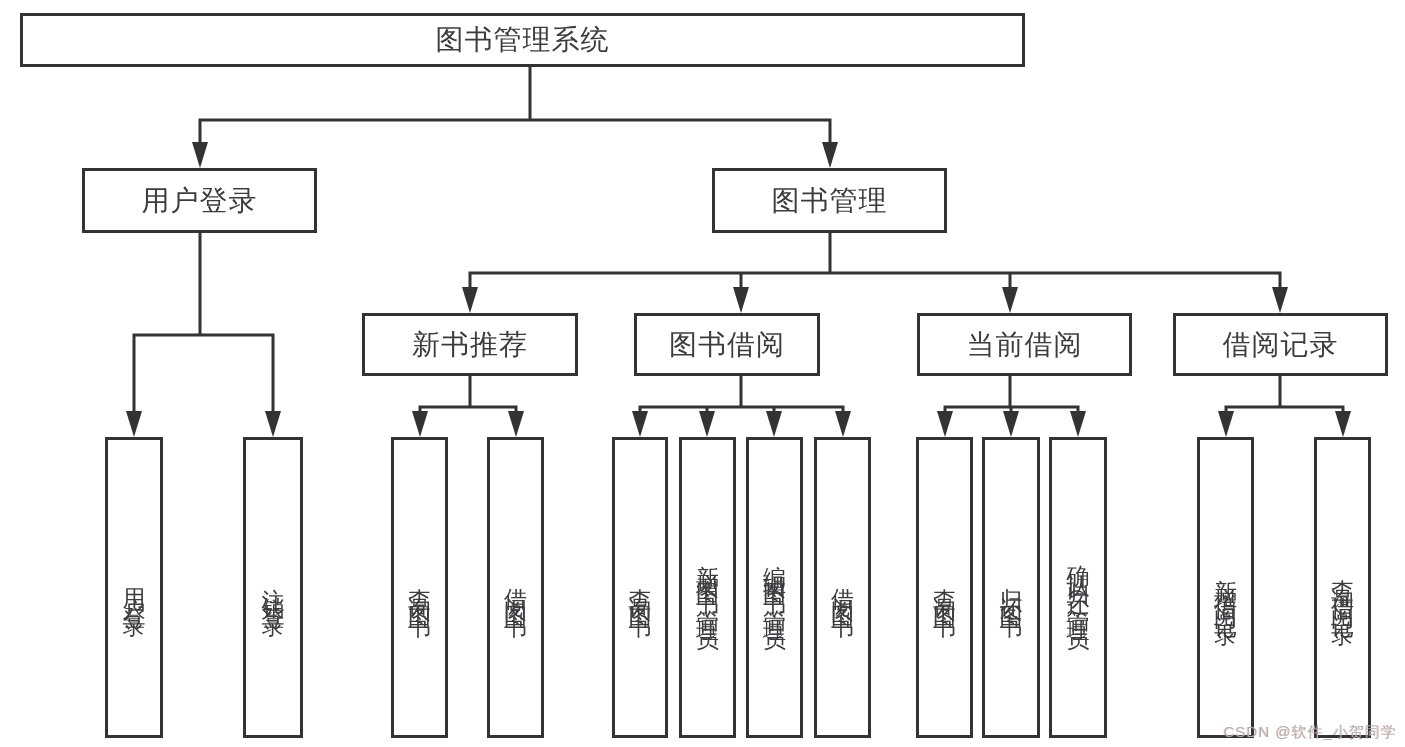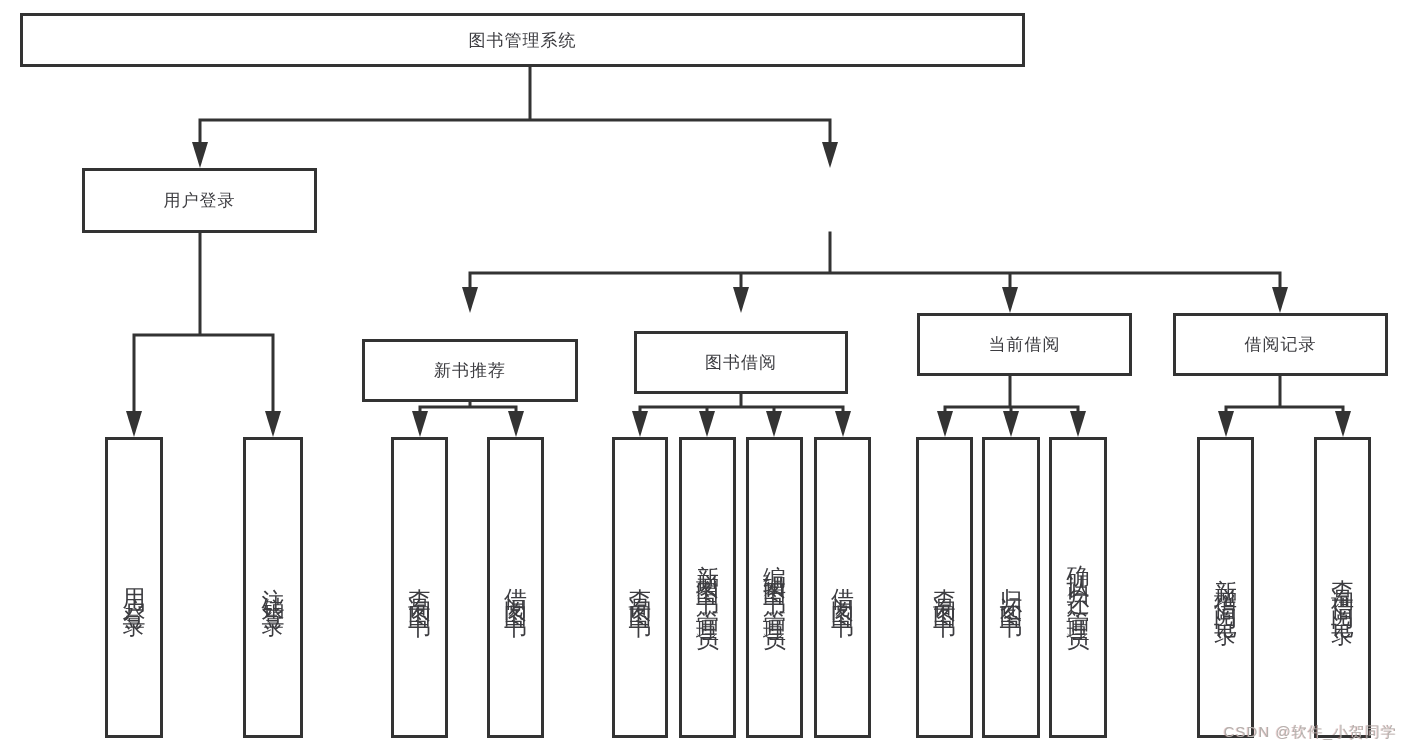--- a/index.html
+++ b/index.html
@@ -27,21 +27,21 @@
   .node {
     position: absolute;
     box-sizing: border-box;
     border: 3px solid var(--line);
     background: var(--background);
     display: flex;
     align-items: center;
     justify-content: center;
     color: var(--text);
   }
-  .node-h { font-size: 17px; letter-spacing: 1px; }
+  .node-h { font-size: 28px; letter-spacing: 1px; }
   .node-v span {
     writing-mode: vertical-rl;
     text-orientation: mixed;
     font-size: 23px;
     line-height: 1;
     letter-spacing: 9px;
     white-space: nowrap;
   }
   .watermark {
     position: absolute;
@@ -116,25 +116,28 @@
     </g>
   </svg>
 
   <div class="node node-h" style="left:20px; top:13px; width:1005px; height:54px;">
     <span>图书管理系统</span>
   </div>
 
   <div class="node node-h" style="left:82px; top:168px; width:235px; height:65px;">
     <span>用户登录</span>
   </div>
+  <div class="node node-h" style="left:712px; top:168px; width:235px; height:65px;">
+    <span>图书管理</span>
+  </div>
 
-  <div class="node node-h" style="left:362px; top:313px; width:216px; height:63px;margin-top:26px;">
+  <div class="node node-h" style="left:362px; top:313px; width:216px; height:63px;">
     <span>新书推荐</span>
   </div>
-  <div class="node node-h" style="left:634px; top:331px; width:214px; height:63px;">
+  <div class="node node-h" style="left:634px; top:313px; width:186px; height:63px;">
     <span>图书借阅</span>
   </div>
   <div class="node node-h" style="left:903px; top:313px; width:215px; height:63px;margin-left:14px;">
     <span>当前借阅</span>
   </div>
   <div class="node node-h" style="left:1173px; top:313px; width:215px; height:63px;">
     <span>借阅记录</span>
   </div>
 
   <div class="node node-v" style="left:105px; top:437px; width:58px; height:301px;">

